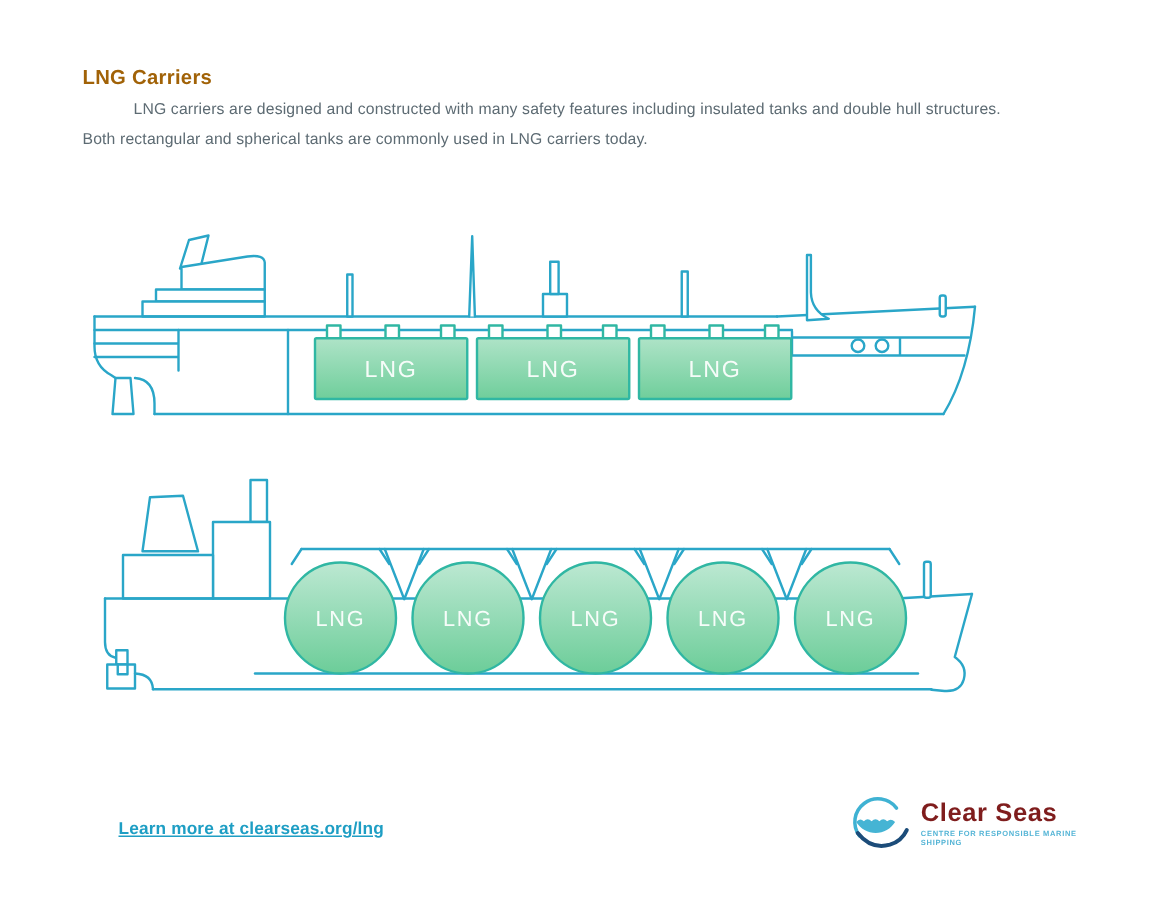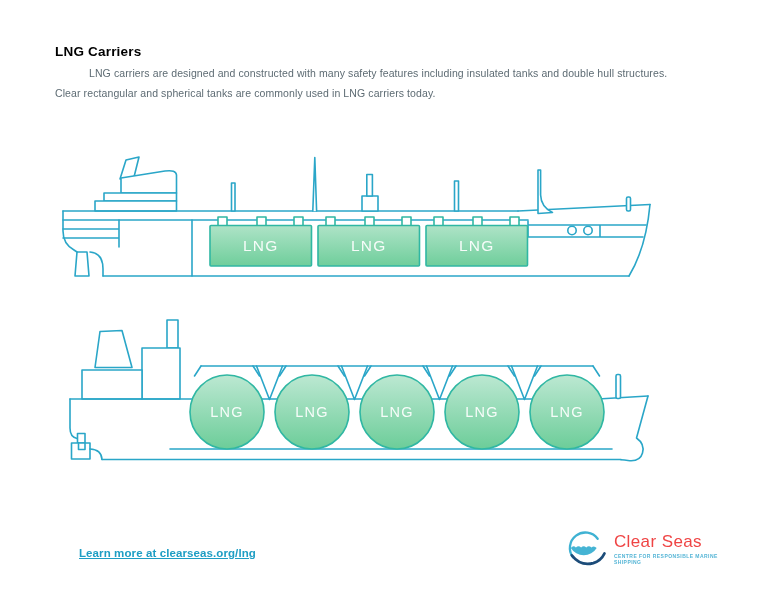--- a/index.html
+++ b/index.html
@@ -2,36 +2,36 @@
 <html><head>
 <meta charset="utf-8">
 <style>
   html,body{margin:0;padding:0;background:#fff;}
   #stage{
     position:relative;width:768px;height:600px;background:#ffffff;overflow:hidden;
     font-family:"Liberation Sans",sans-serif;
   }
   .abs{position:absolute;}
   #title{
-    left:55px;top:44px;font-size:13.5px;font-weight:bold;color:#000000;letter-spacing:.2px;
+    left:55px;top:44px;font-size:13.5px;font-weight:bold;color:#a16207;letter-spacing:.2px;
   }
   .desc{
     left:55px;width:660px;font-size:10.5px;color:#5D6B73;letter-spacing:.1px;
   }
   #desc1{top:67px;padding-left:34px;}
   #desc2{top:87px;}
   #learn-more{
     left:55px;top:547px;font-size:11.5px;font-weight:bold;color:#1E9EC4;
     text-decoration:underline;cursor:pointer;letter-spacing:.1px;margin-left:24px;
   }
   #logo{
     left:564px;top:522px;width:180px;height:52px;display:flex;align-items:center;
   }
   #logo .logo-text{margin-left:5px;display:flex;flex-direction:column;}
-  #logo .logo-name{font-size:17px;color:#ef4444;letter-spacing:.4px;line-height:19px;}
+  #logo .logo-name{font-size:17px;color:#7f1d1d;letter-spacing:.4px;line-height:19px;font-weight:bold;}
   #logo .logo-tagline{font-size:5px;color:#55B5D6;letter-spacing:.45px;margin-top:2px;font-weight:bold;}
   svg text.tanklabel{
     font-family:"Liberation Sans",sans-serif;
     fill:rgba(255,255,255,.92);letter-spacing:1.2px;
   }
 </style>
 </head>
 <body>
 
 <div id="stage">
@@ -44,21 +44,21 @@
       </linearGradient>
       <linearGradient id="gradSphere" x1="0" y1="0" x2="0" y2="1">
         <stop offset="0" stop-color="#BCE8D2"></stop>
           <stop offset="1" stop-color="#6CCD99"></stop>
       </linearGradient>
     </defs>
   </svg>
 
   <div class="abs" id="title">LNG Carriers</div>
   <div class="abs desc" id="desc1">LNG carriers are designed and constructed with many safety features including insulated tanks and double hull structures.</div>
-  <div class="abs desc" id="desc2">Clear rectangular and spherical tanks are commonly used in LNG carriers today.</div>
+  <div class="abs desc" id="desc2">Both rectangular and spherical tanks are commonly used in LNG carriers today.</div>
 
   <svg class="abs" style="left:55px;top:148px" width="605" height="140" viewBox="55 148 605 140">
     <g stroke="#2AA6C8" stroke-width="1.6" fill="none" stroke-linejoin="round" stroke-linecap="round">
 
       <path d="M120,179 L126,160 L139,157 L134,177 Z" fill="#fff"></path>
       <path d="M121,193 L121,178 L165,171 Q176,169.5 176.5,175 L176.5,193 Z" fill="#fff"></path>
       <rect x="104" y="193" width="72.5" height="8" fill="#fff"></rect>
       <rect x="95" y="201" width="81.5" height="10" fill="#fff"></rect>
 
       <path d="M63,211 H518"></path>

